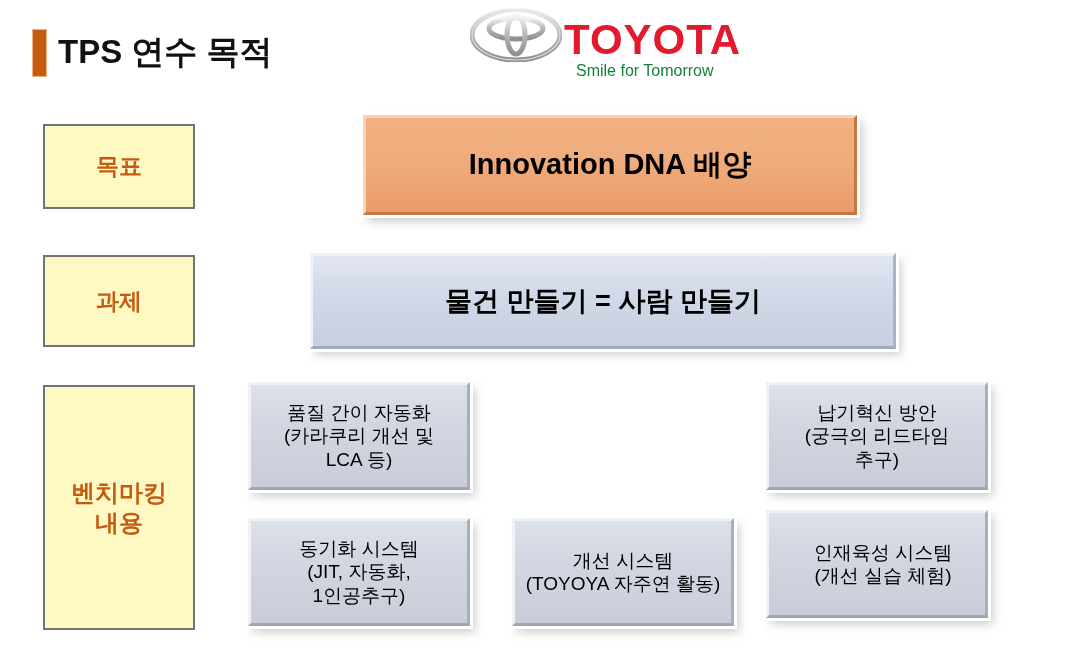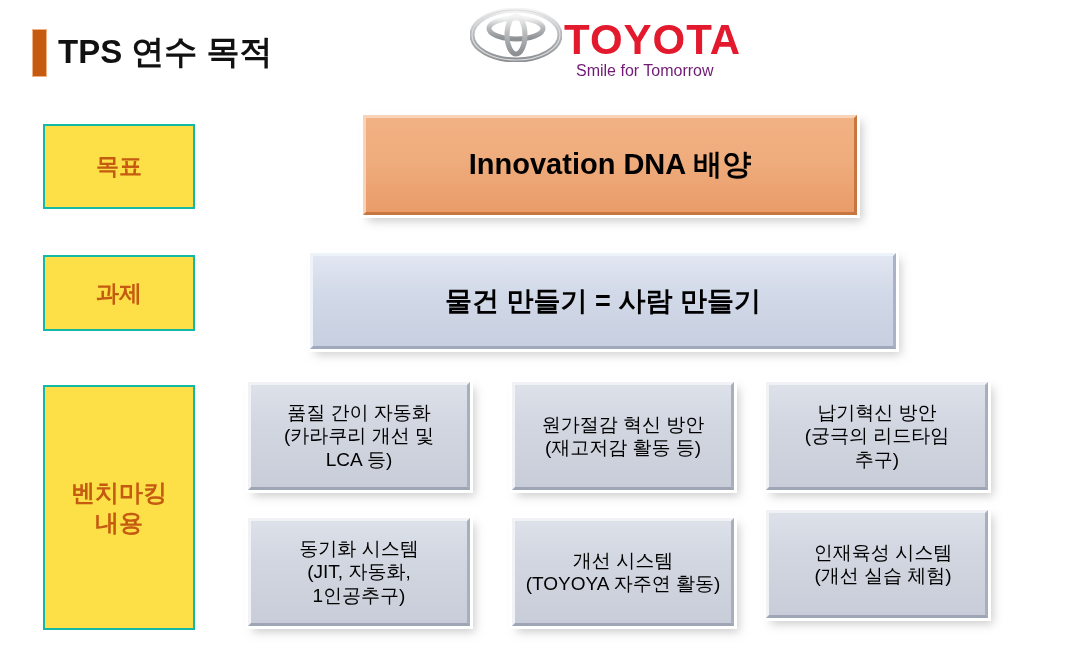--- a/index.html
+++ b/index.html
@@ -63,43 +63,43 @@
     color: #E3192D;
     letter-spacing: 1px;
     line-height: 48px;
     white-space: nowrap;
   }
   #logo-tagline {
     position: absolute;
     left: 106px;
     top: 56px;
     font-size: 16px;
-    color: #701a75;
+    color: #15803d;
     white-space: nowrap;
   }
 
   
   .left-box {
     position: absolute;
-    border: 2px solid #14b8a6;
-    background: #fde047;
+    border: 2px solid #737373;
+    background: #fef9c3;
     display: flex;
     align-items: center;
     justify-content: center;
     text-align: center;
     box-sizing: border-box;
   }
   .left-box .lbl {
     font-size: 23px;
     font-weight: bold;
     color: #C55A11;
     line-height: 1.25;
   }
   #left-box-goal   { left: 43px;  top: 124px; width: 152px; height: 85px; }
-  #left-box-task   { left: 43px;  top: 255px; width: 152px; height: 76px; }
+  #left-box-task   { left: 43px;  top: 255px; width: 152px; height: 92px; }
   #left-box-bench  { left: 43px;  top: 385px; width: 152px; height: 245px; }
   #left-box-bench .lbl { font-size: 24px; }
 
   
   #goal-box {
     position: absolute;
     left: 363px;
     top: 115px;
     width: 494px;
     height: 100px;
@@ -233,24 +233,20 @@
   <div id="task-box">
     <span class="boxtext">물건 만들기 = 사람 만들기</span>
   </div>
 
   <div id="bench-grid">
     <div class="bench-box" id="bench-box-0">
       <span class="boxtext">품질 간이 자동화
 (카라쿠리 개선 및
 LCA 등)</span>
     </div>
-    <div class="bench-box" id="bench-box-1">
-      <span class="boxtext">원가절감 혁신 방안
-(재고저감 활동 등)</span>
-    </div>
     <div class="bench-box" id="bench-box-2">
       <span class="boxtext">납기혁신 방안
 (궁극의 리드타임
 추구)</span>
     </div>
     <div class="bench-box" id="bench-box-3">
       <span class="boxtext">동기화 시스템
 (JIT, 자동화,
 1인공추구)</span>
     </div>

